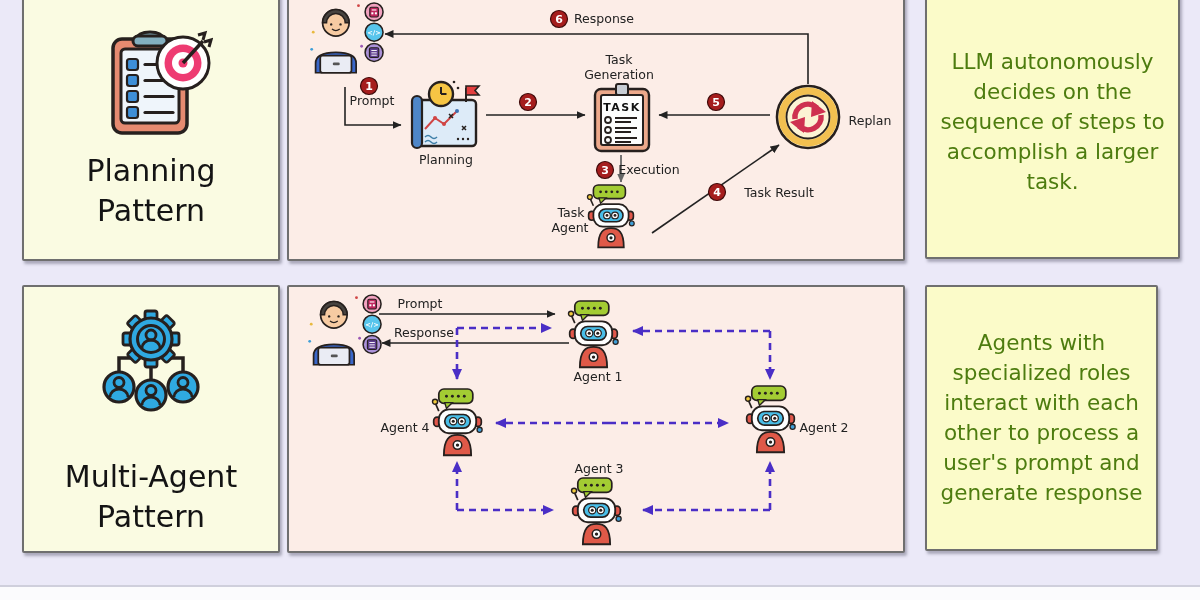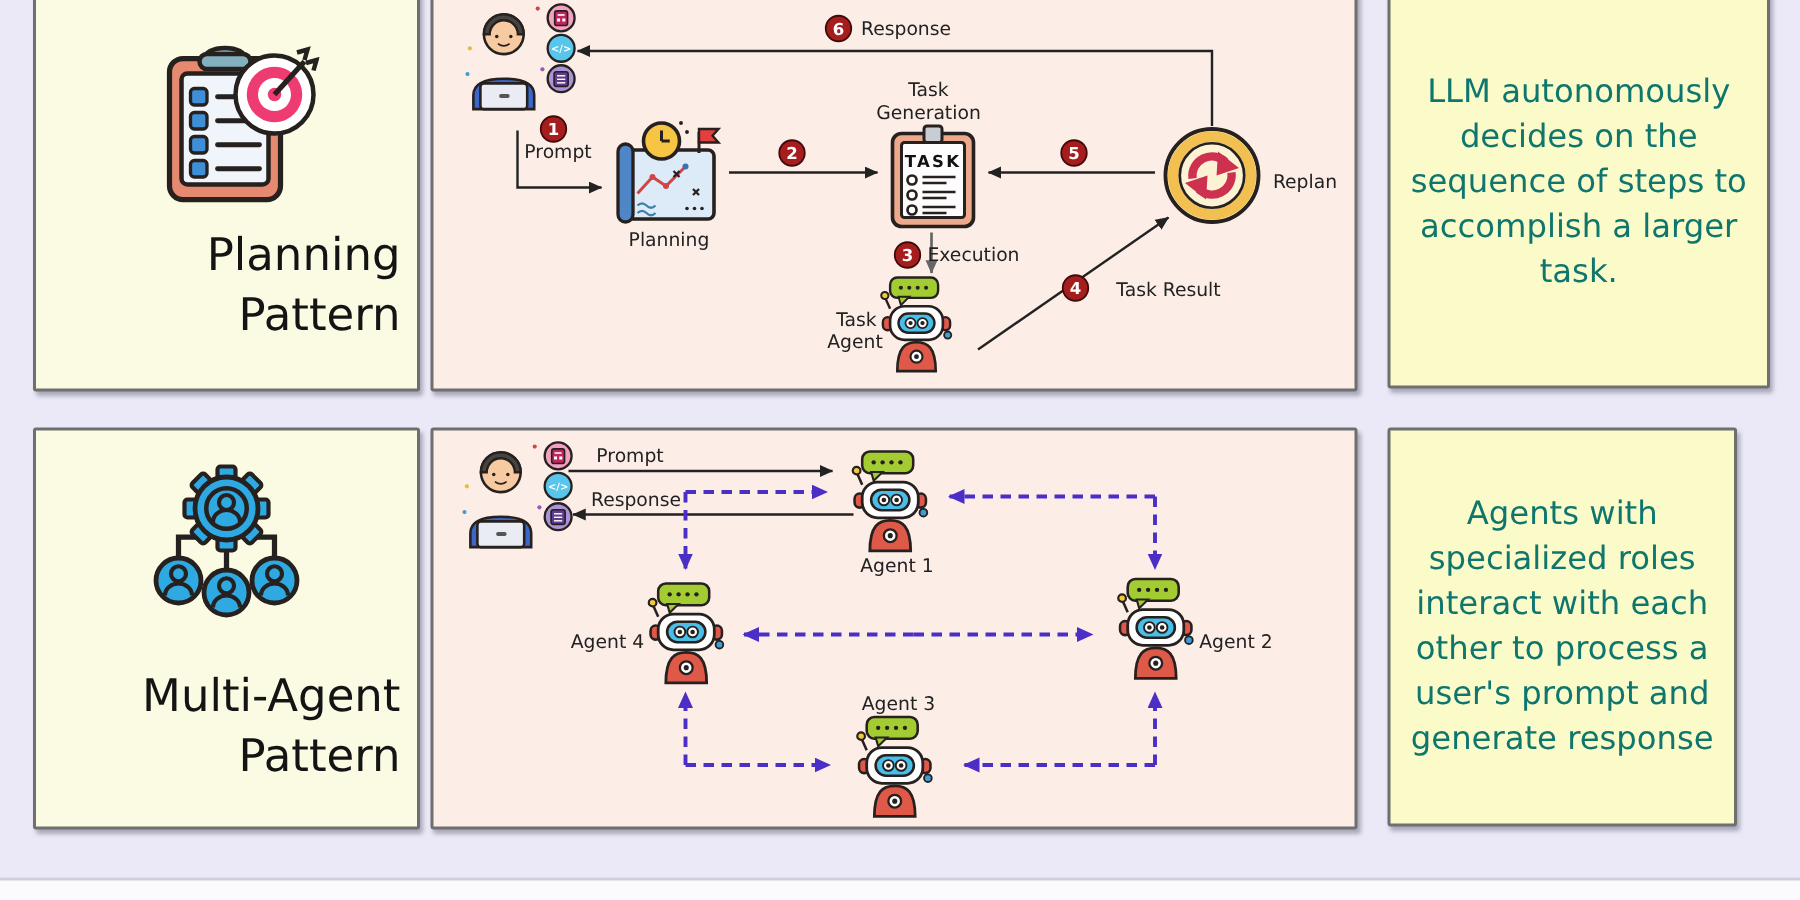--- a/index.html
+++ b/index.html
@@ -12,32 +12,32 @@
     box-shadow:2px 3px 3px rgba(90,90,110,.45);box-sizing:border-box;}
   .yellow{background:#FAFBE2}
   .deep-yellow{background:#FBFBC9}
   .pink{background:#FCEDE7}
   
   #p-tl{left:22px;top:-15px;width:258px;height:276px}
   #p-bl{left:22px;top:285px;width:258px;height:268px}
   .title-panel{display:flex;flex-direction:column;align-items:center}
   #p-tl .icon-wrap{margin-top:40px}
   #p-bl .icon-wrap{margin-top:16px}
-  .panel-title{font-size:30px;line-height:1.32;text-align:right;color:#141414;width:232px}
+  .panel-title{font-size:30px;line-height:1.32;text-align:center;color:#141414;width:232px}
   #p-tl .panel-title{margin-top:6px}
-  #p-bl .panel-title{margin-top:20px}
+  #p-bl .panel-title{margin-top:32px}
   
   #p-tm{left:287px;top:-15px;width:618px;height:276px}
   #p-bm{left:287px;top:285px;width:618px;height:268px}
   #p-tm svg.diagram,#p-bm svg.diagram{position:absolute;left:0;top:0}
   
   #p-tr{left:925px;top:-15px;width:255px;height:274px}
   #p-br{left:925px;top:285px;width:233px;height:266px}
   .desc-panel{display:flex;align-items:center;justify-content:center;text-align:center}
-  .desc{font-size:21.5px;line-height:1.4;color:#0f766e;width:246px}
+  .desc{font-size:21.5px;line-height:1.4;color:#4d7c0f;width:246px}
   
   #footer-strip{position:absolute;left:0;top:585px;width:1200px;height:15px;
     background:#FBFBFD;border-top:2px solid #CFCFDC}
   
   text{font-family:"DejaVu Sans",sans-serif}
   .lbl{font-size:12.5px;fill:#222}
   .badge-num{font-size:11px;font-weight:bold;fill:#fff}
   .doc-txt{font-size:11px;font-weight:bold;letter-spacing:1.5px;fill:#111}
 </style>
 </head>

